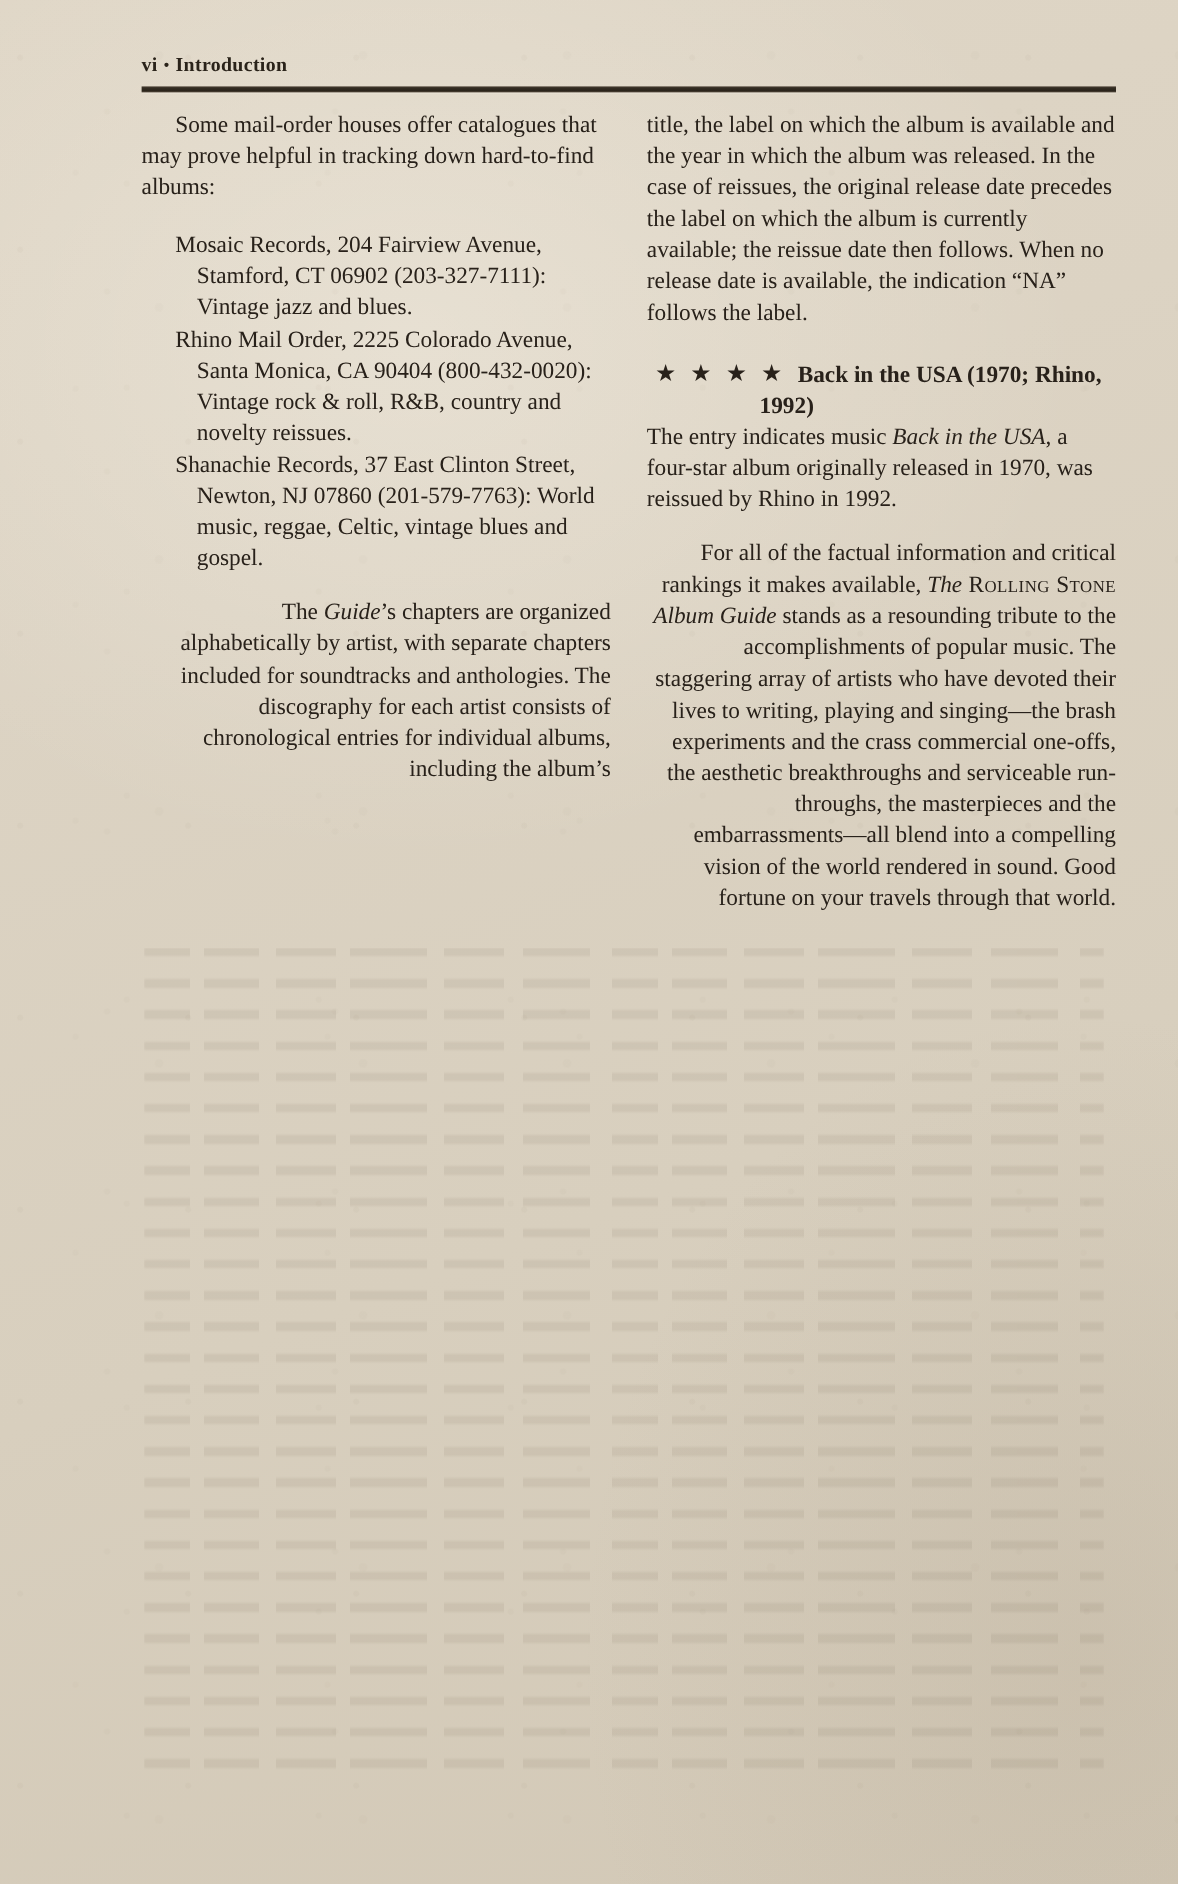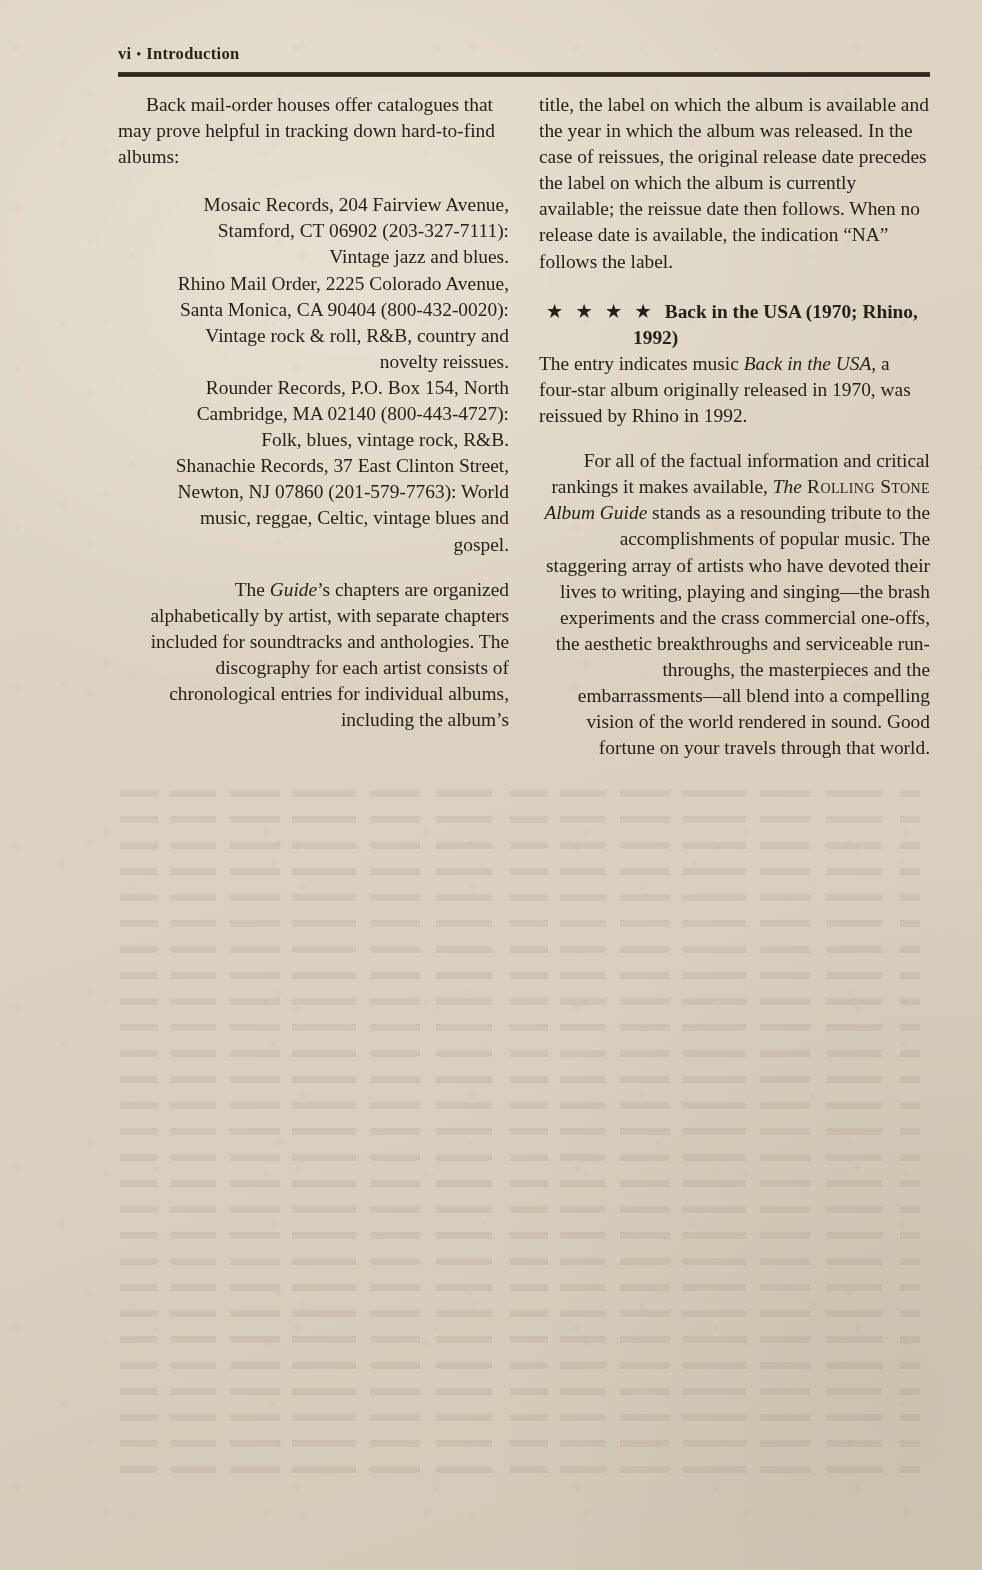--- a/index.html
+++ b/index.html
@@ -111,21 +111,20 @@
     text-align: left;
     color: #28211a;
   }
   p.indent { text-indent: 28px; }
   p.gap-before { margin-top: 19px; text-align: right; }
 
   .addr-list {
     margin: 22px 0 0 0;
     padding: 0;
     list-style: none;
-    text-align: right;
   }
   .addr-list li {
     font-size: 19.4px;
     line-height: 26.1px;
     padding-left: 18px;
     text-indent: -18px;
     margin-left: 28px;
     color: #28211a;
   }
 
@@ -162,26 +161,25 @@
   <div class="running-head">
     <span class="folio">vi</span><span class="sep">•</span><span>Introduction</span>
   </div>
 
   <div class="head-rule"></div>
 
   <div class="columns">
 
     <div class="col">
 
-      <p class="indent">Back mail-order houses offer catalogues that may prove helpful in tracking down hard-to-find albums:</p>
+      <p class="indent">Some mail-order houses offer catalogues that may prove helpful in tracking down hard-to-find albums:</p>
 
       <ul class="addr-list">
         <li>Mosaic Records, 204 Fairview Avenue, Stamford, CT 06902 (203-327-7111): Vintage jazz and blues.</li>
         <li>Rhino Mail Order, 2225 Colorado Avenue, Santa Monica, CA 90404 (800-432-0020): Vintage rock &amp; roll, R&amp;B, country and novelty reissues.</li>
-        <li>Rounder Records, P.O. Box 154, North Cambridge, MA 02140 (800-443-4727): Folk, blues, vintage rock, R&amp;B.</li>
         <li>Shanachie Records, 37 East Clinton Street, Newton, NJ 07860 (201-579-7763): World music, reggae, Celtic, vintage blues and gospel.</li>
       </ul>
 
       <p class="indent gap-before"><span>The </span><i>Guide</i><span>’s chapters are organized alphabetically by artist, with separate chapters included for soundtracks and anthologies. The discography for each artist consists of chronological entries for individual albums, including the album’s</span></p>
 
     </div>
 
     <div class="col">
 
       <p>title, the label on which the album is available and the year in which the album was released. In the case of reissues, the original release date precedes the label on which the album is currently available; the reissue date then follows. When no release date is available, the indication “NA” follows the label.</p>

